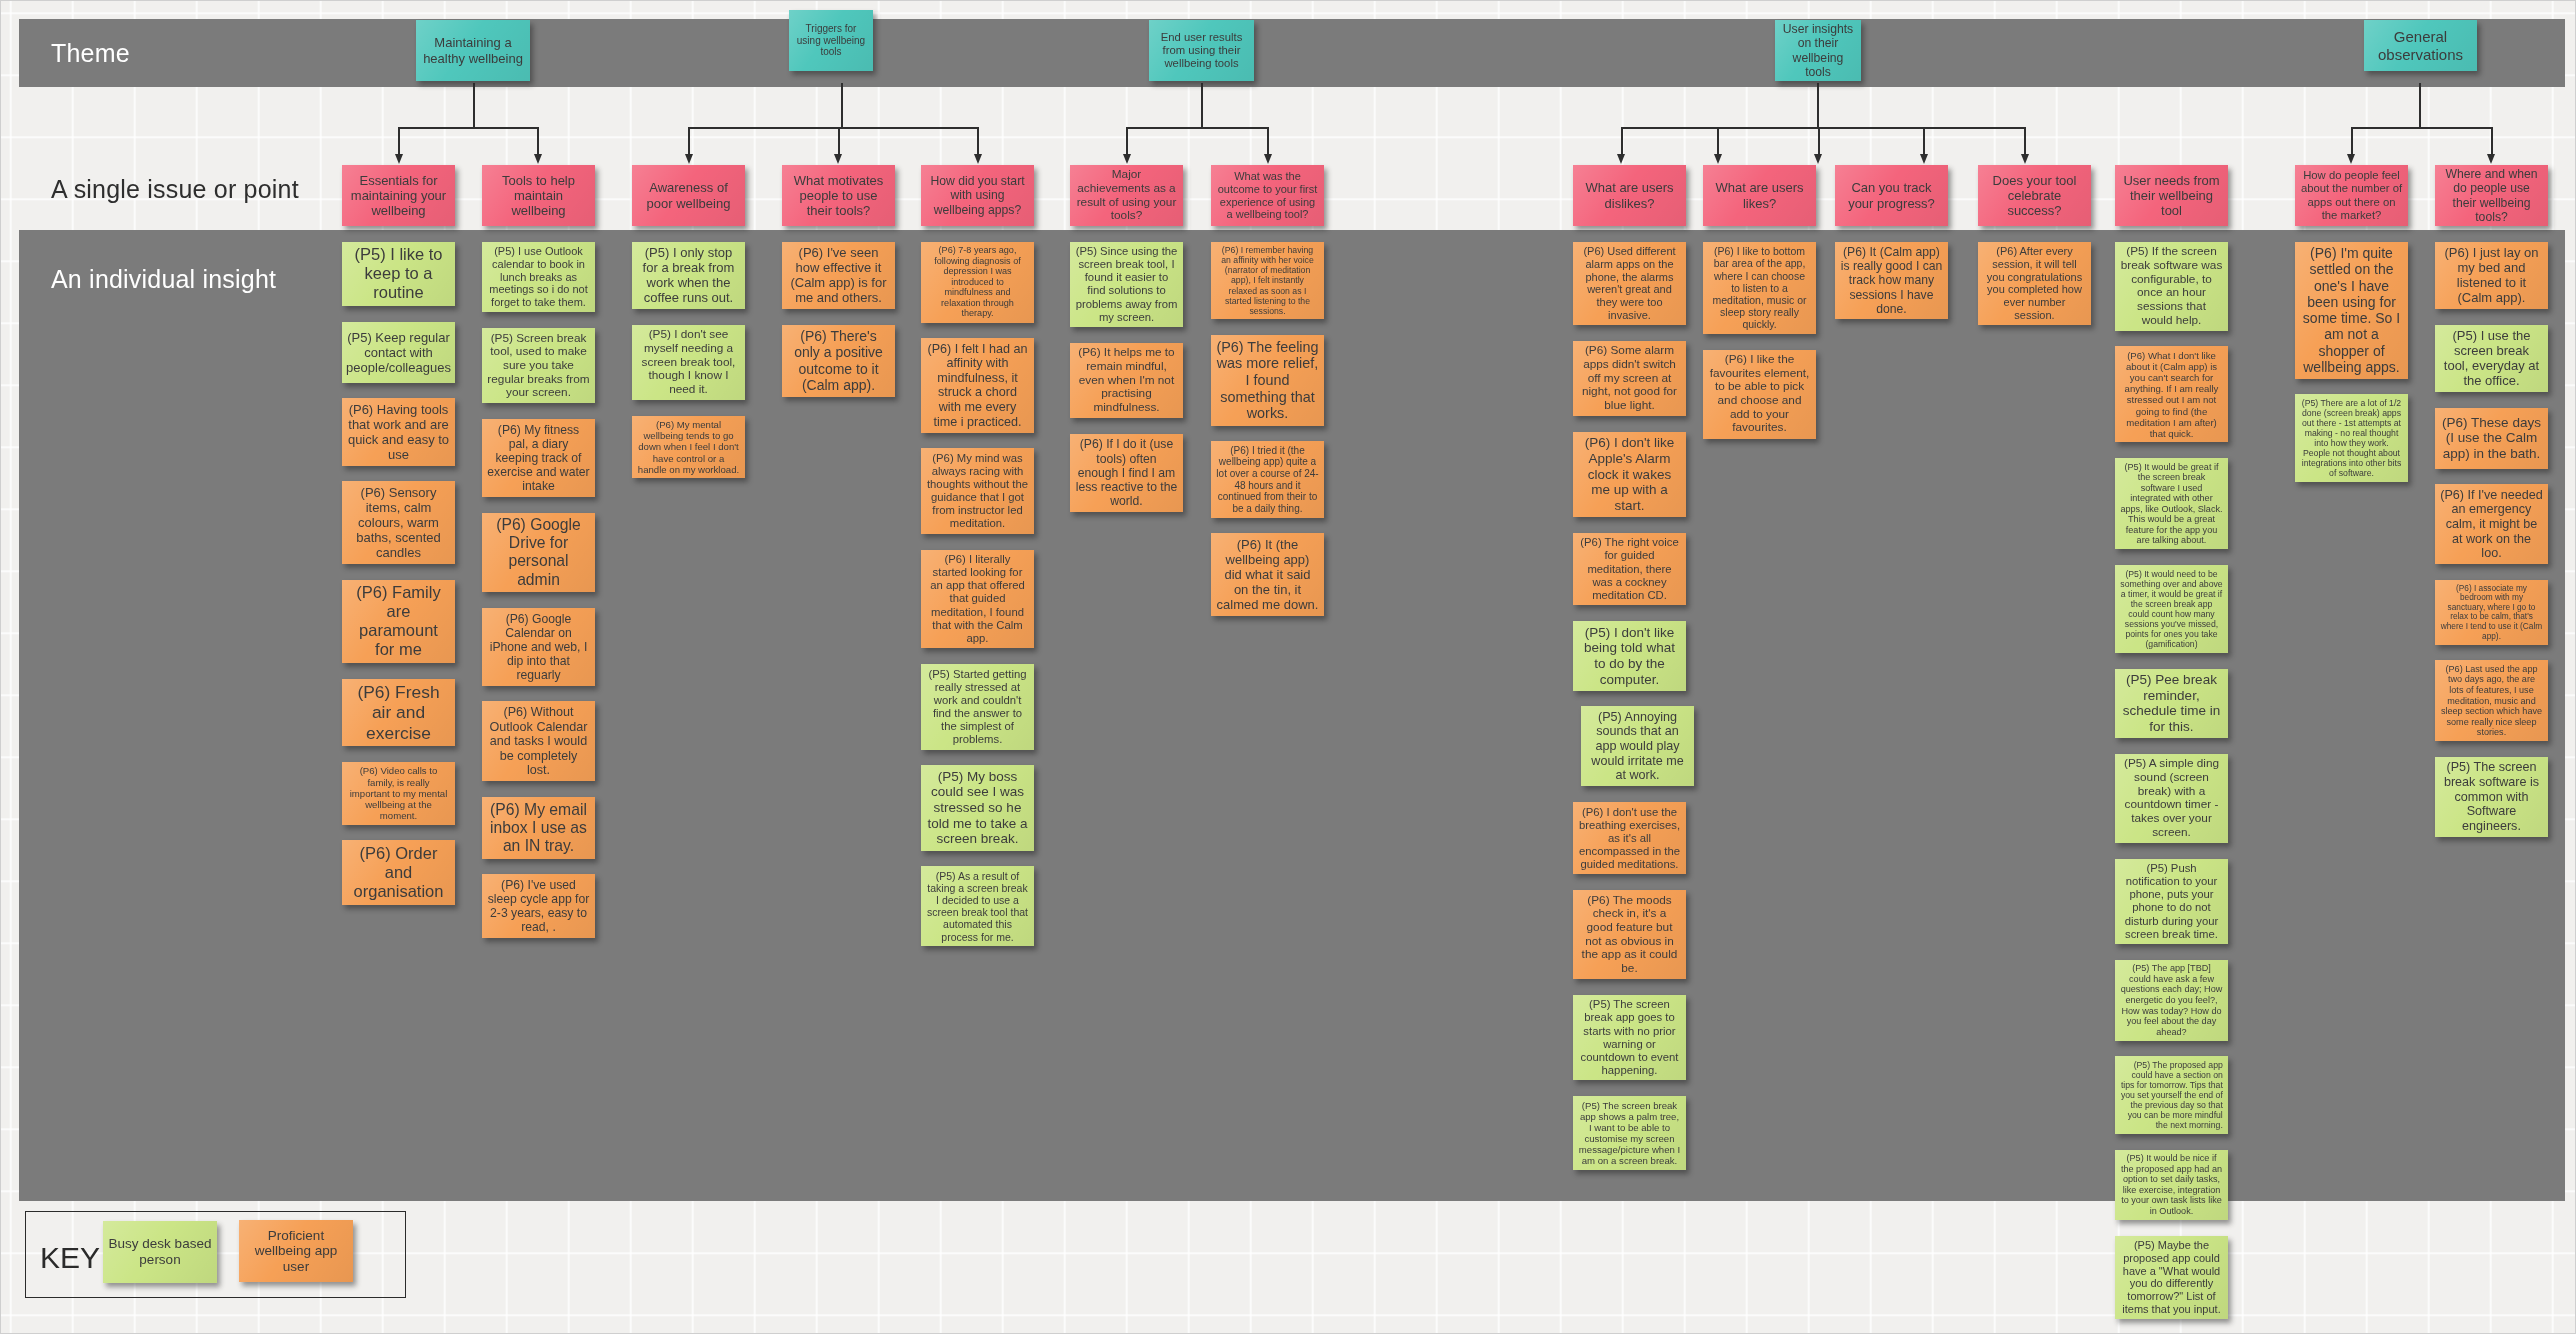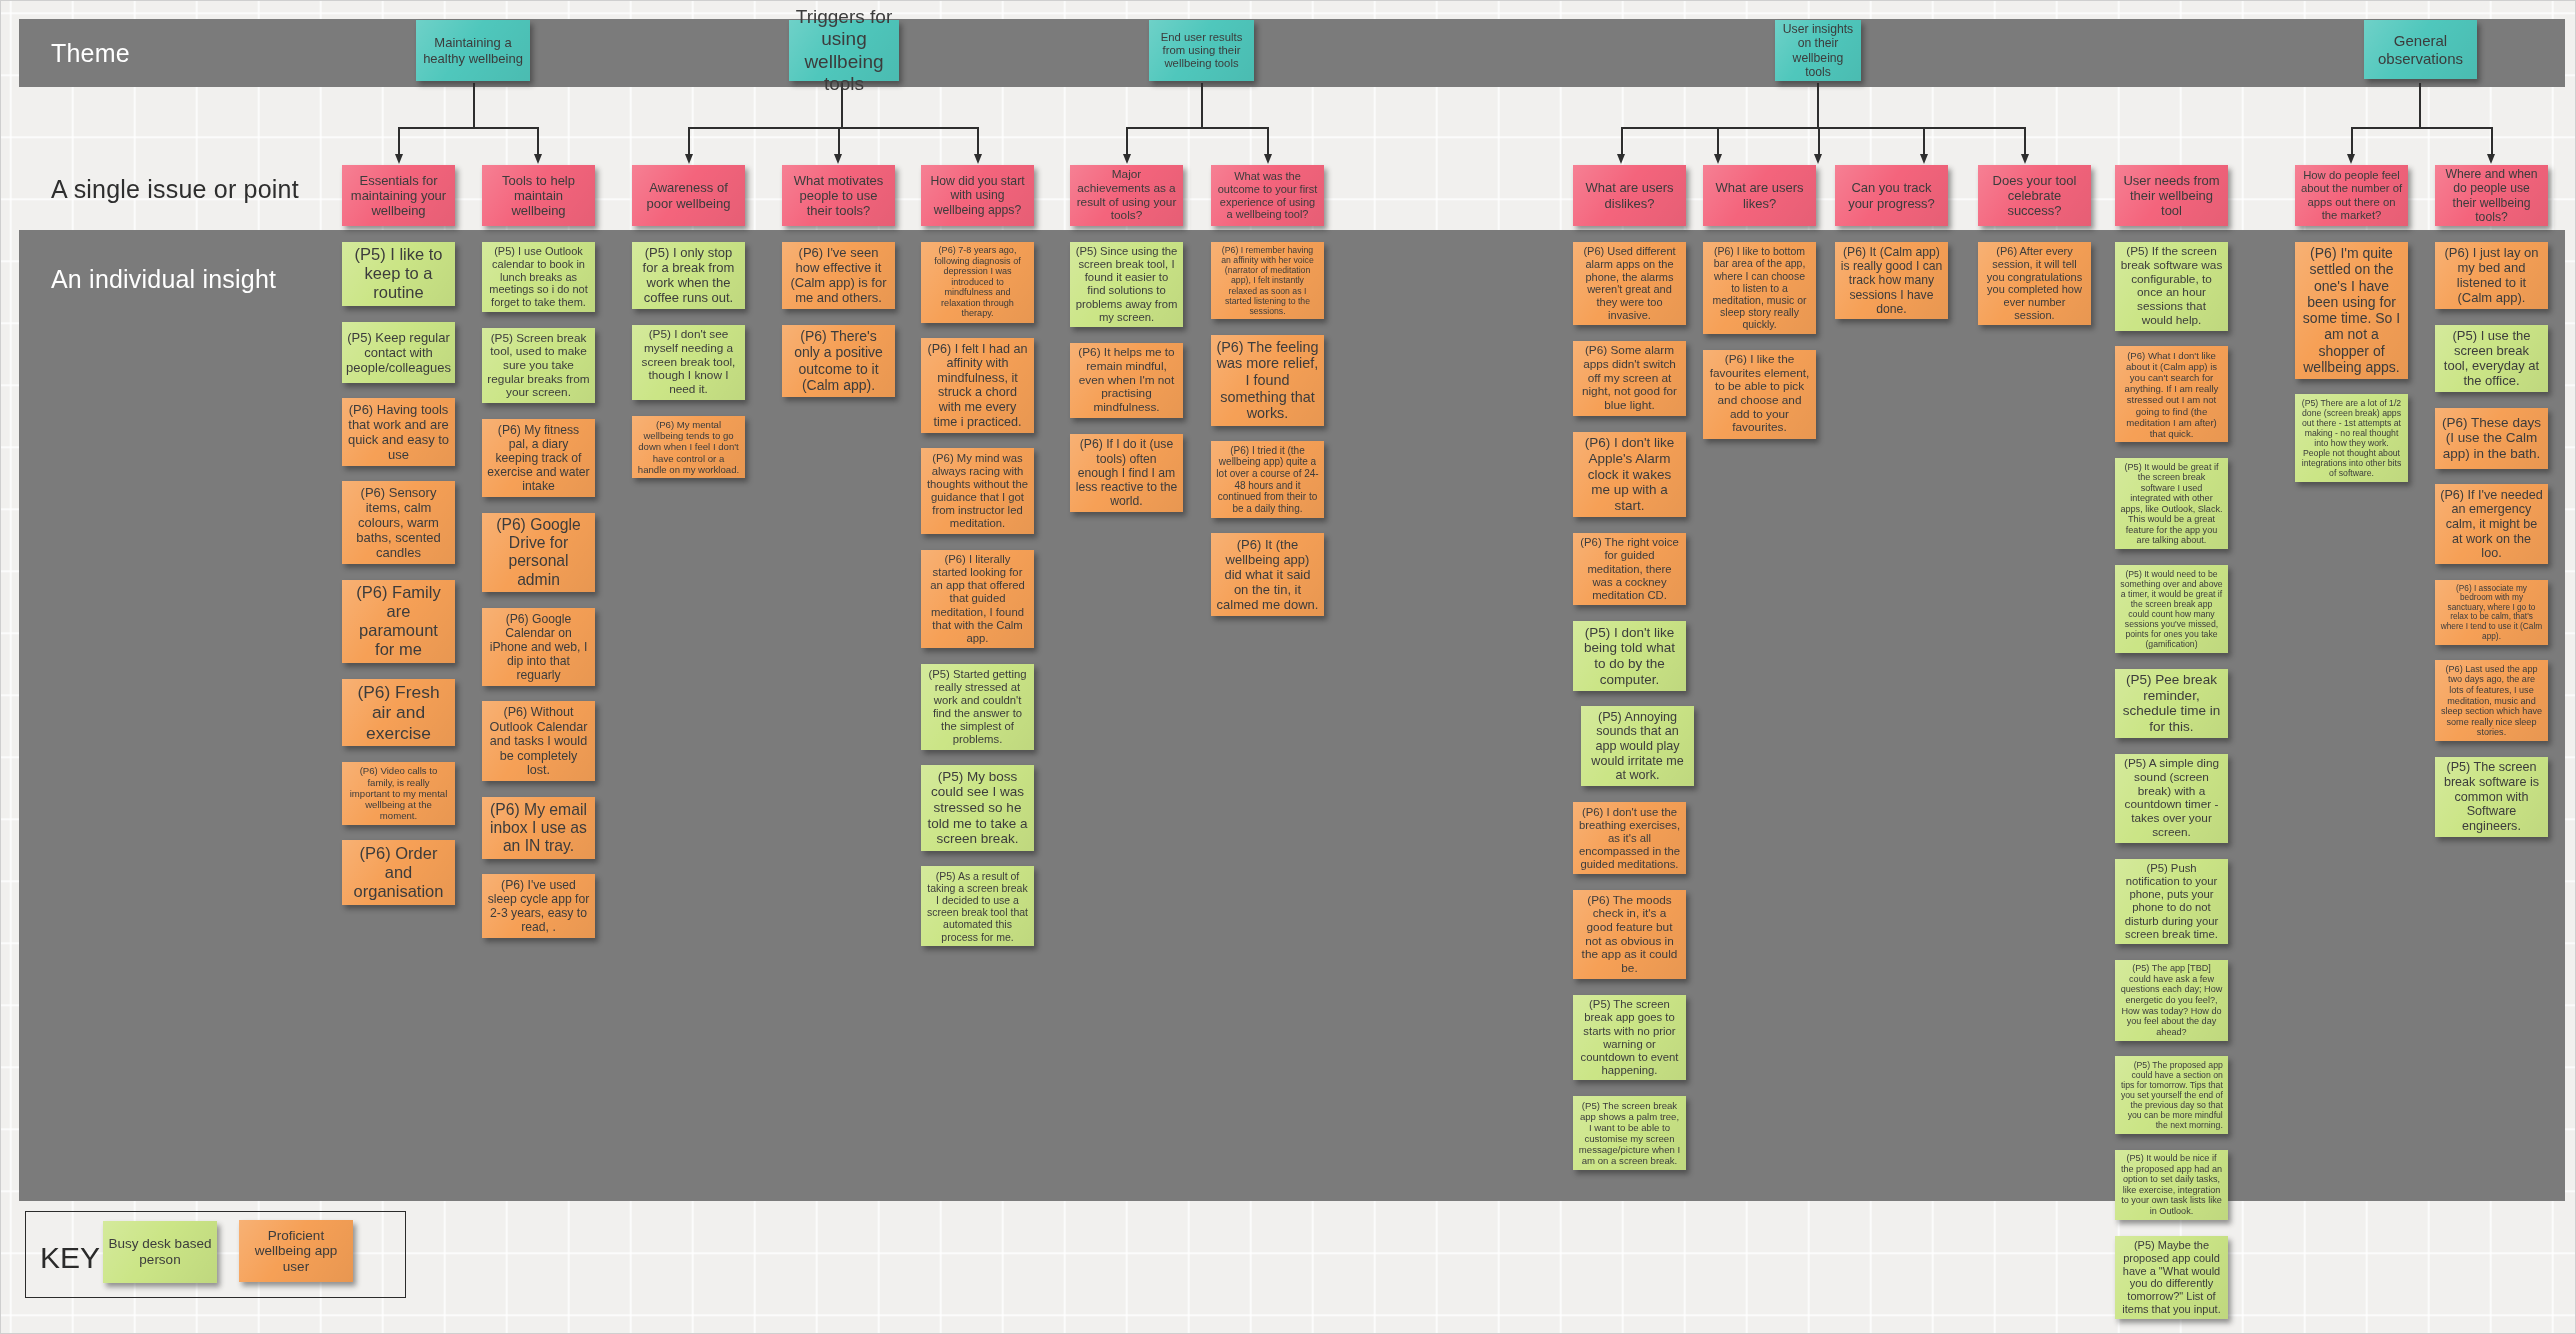--- a/index.html
+++ b/index.html
@@ -93,24 +93,24 @@
       <div class="arrowhead" style="left: 2020px; top: 153px;"></div>
       <div class="conn" style="left: 2418px; top: 82px; width: 1.7px; height: 46px;"></div>
       <div class="conn" style="left: 2350px; top: 126px; width: 142px; height: 1.7px;"></div>
       <div class="conn" style="left: 2350px; top: 126px; width: 1.7px; height: 27px;"></div>
       <div class="arrowhead" style="left: 2346px; top: 153px;"></div>
       <div class="conn" style="left: 2490px; top: 126px; width: 1.7px; height: 27px;"></div>
       <div class="arrowhead" style="left: 2486px; top: 153px;"></div>
     </div>
   <div id="themes">
       <div class="note c-teal" style="font-size: 13px; left: 415px; top: 19px; width: 114px; height: 61px;">Maintaining a healthy wellbeing</div>
-      <div class="note c-teal" style="font-size: 19px; left: 788px; top: 19px; width: 110px; height: 61px;">Triggers for using wellbeing tools</div>
+      <div class="note c-teal" style="font-size: 10px; left: 788px; top: 9px; width: 84px; height: 61px;">Triggers for using wellbeing tools</div>
       <div class="note c-teal" style="font-size: 11.3px; left: 1148px; top: 19px; width: 105px; height: 61px;">End user results from using their wellbeing tools</div>
       <div class="note c-teal" style="font-size: 12.2px; left: 1774px; top: 19px; width: 86px; height: 61px;">User insights on their wellbeing tools</div>
-      <div class="note c-teal" style="font-size: 15px; left: 2363px; top: 19px; width: 113px; height: 59px;">General observations</div>
+      <div class="note c-teal" style="font-size: 15px; left: 2363px; top: 19px; width: 113px; height: 51px;">General observations</div>
     </div>
   <div id="columns">
       <div class="col" style="left: 341px; top: 164px;">
         <div class="note c-pink" style="font-size: 13px; height: 61px; min-height: 61px;">Essentials for maintaining your wellbeing</div>
         <div class="note c-green" style="font-size: 16.5px;">(P5) I like to keep to a routine</div>
         <div class="note c-green" style="font-size: 13px;">(P5) Keep regular contact with people/colleagues</div>
         <div class="note c-orange" style="font-size: 13px;">(P6) Having tools that work and are quick and easy to use</div>
         <div class="note c-orange" style="font-size: 13px;">(P6) Sensory items, calm colours, warm baths, scented candles</div>
         <div class="note c-orange" style="font-size: 16.5px;">(P6) Family are paramount for me</div>
         <div class="note c-orange" style="font-size: 17.4px;">(P6) Fresh air and exercise</div>

